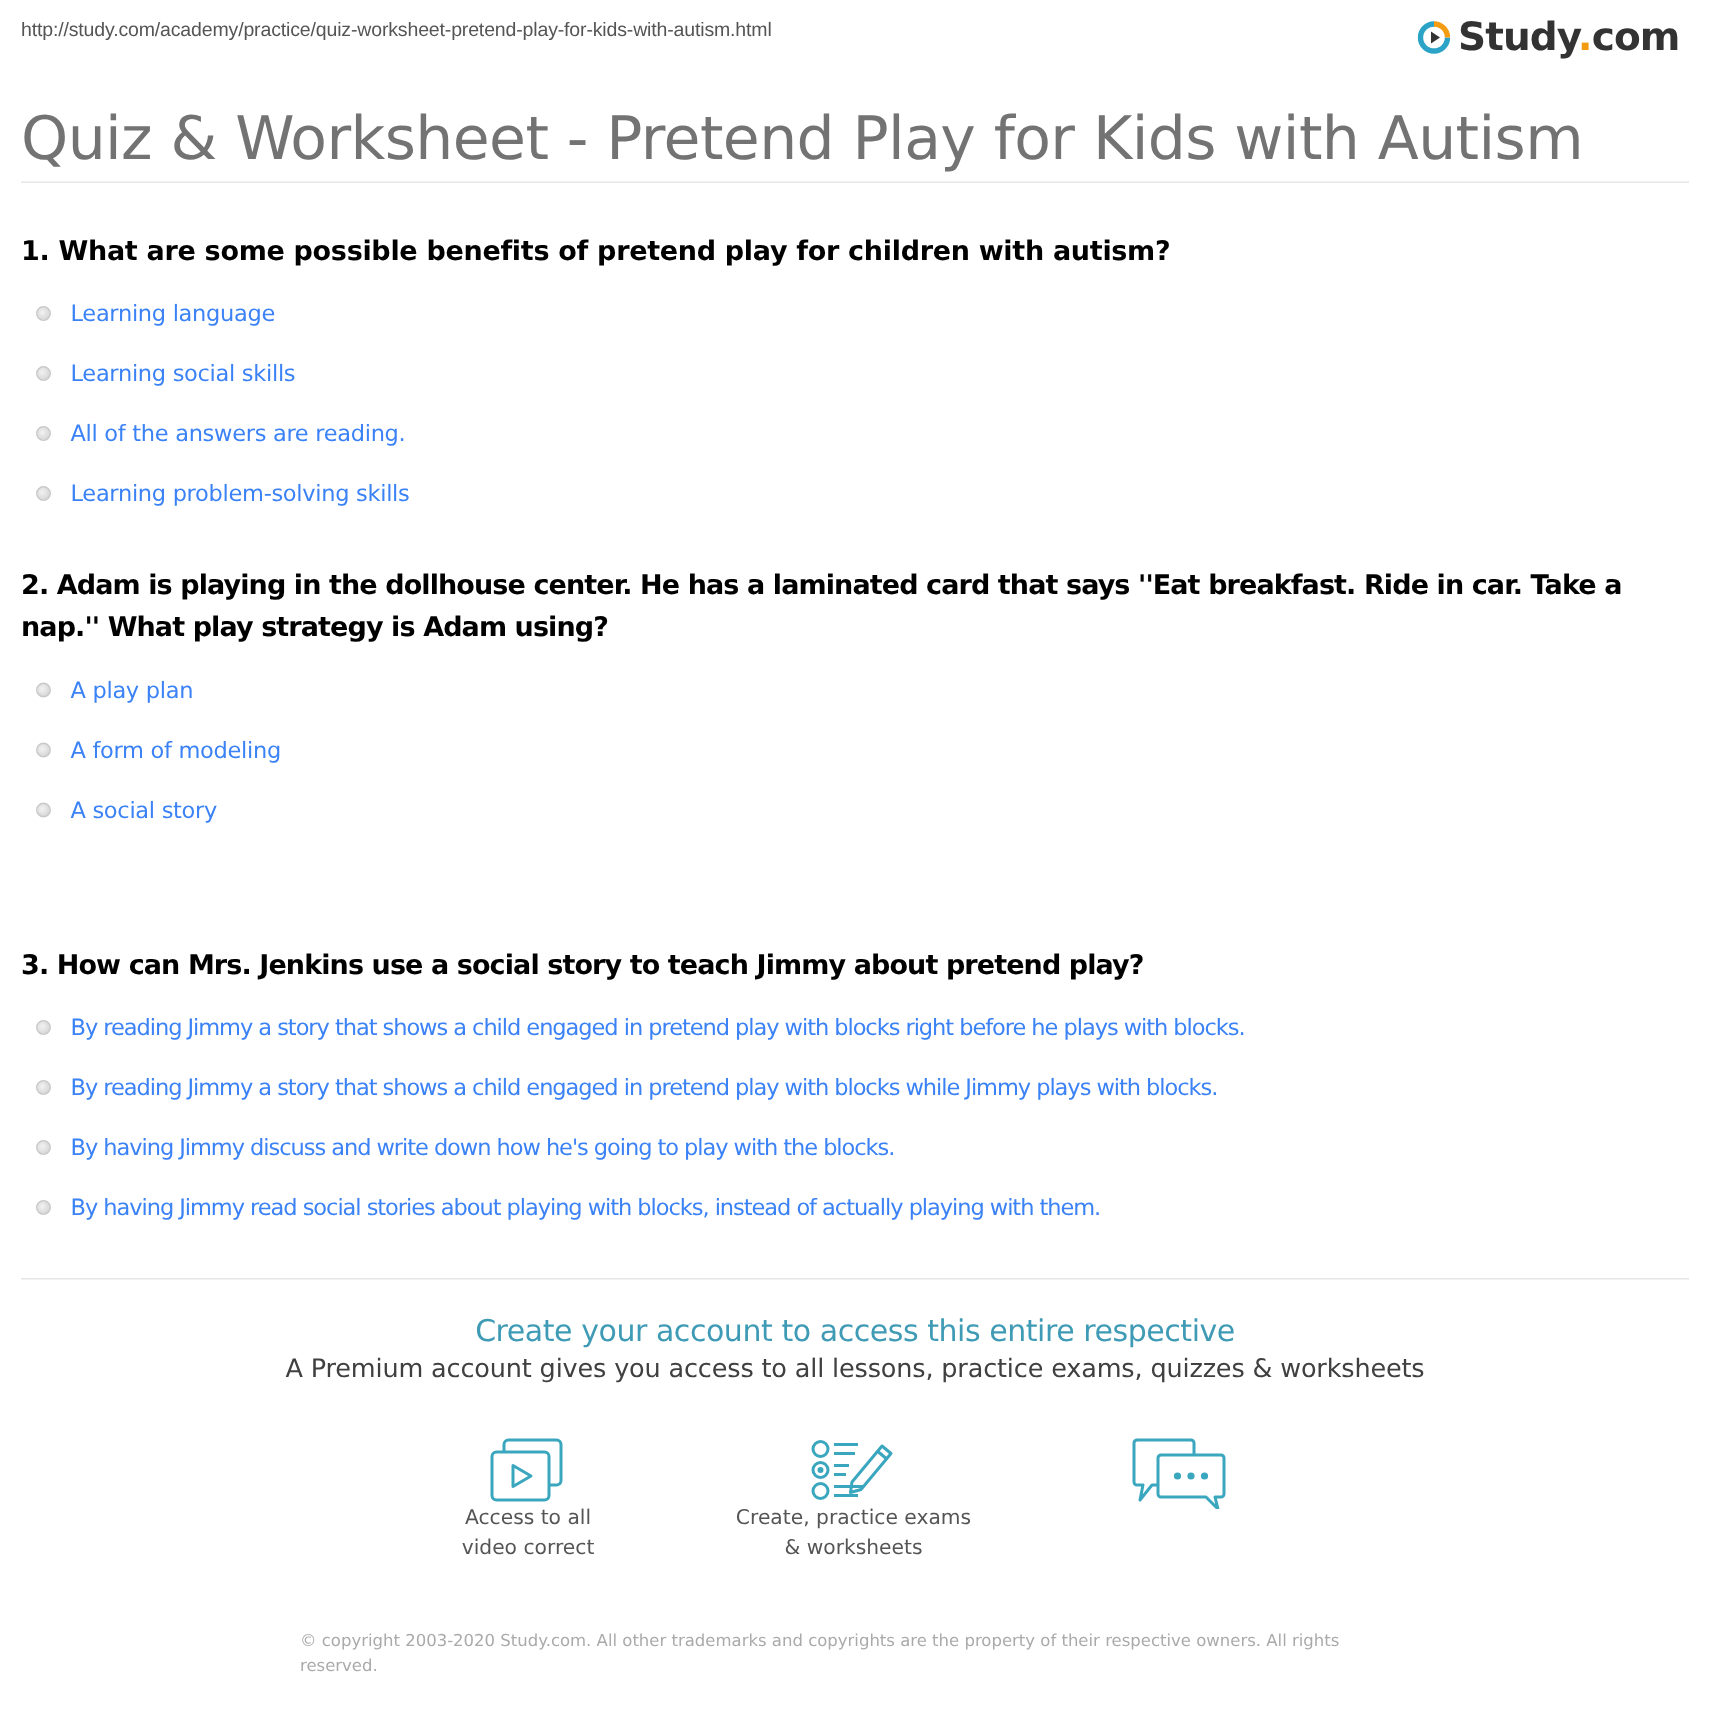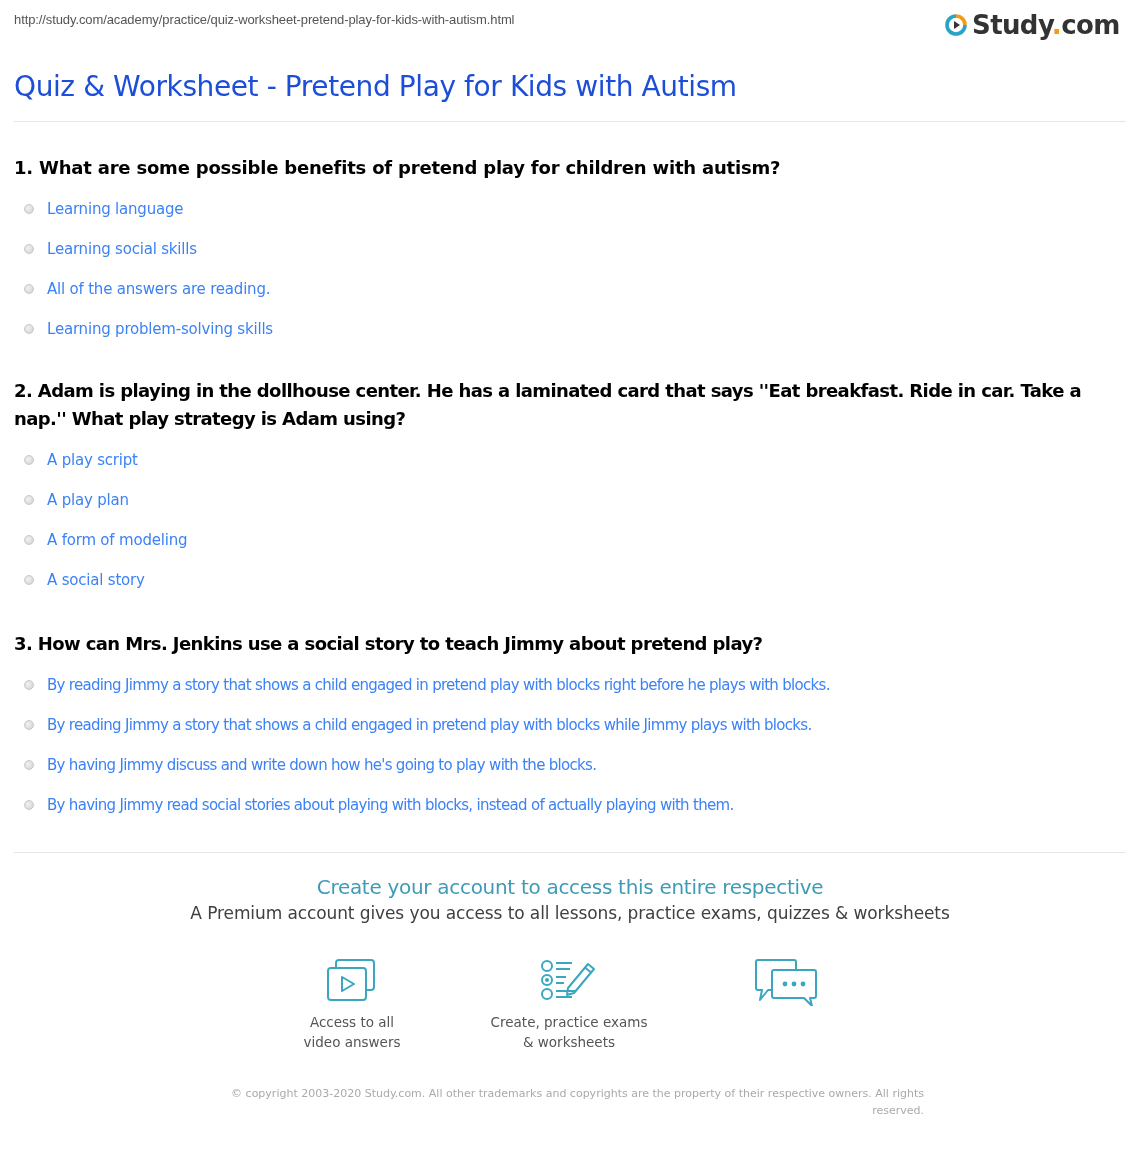--- a/index.html
+++ b/index.html
@@ -6,42 +6,42 @@
     html, body { width: 1140px; height: 1149px; background: #ffffff; overflow: hidden; }
     body { font-family: "DejaVu Sans", "Liberation Sans", sans-serif; color: #4a4a4a; position: relative; }
 
     .url { position: absolute; left: 14px; top: 12px; font-size: 13px; color: #555; font-family: "Liberation Sans", sans-serif; letter-spacing: -0.1px; }
 
     .logo { position: absolute; left: 945px; top: 8px; height: 34px; display: flex; align-items: center; }
     .logo svg { display: block; }
     .logo-text { font-size: 26px; font-weight: bold; color: #333333; letter-spacing: -0.6px; margin-left: 5px; font-family: "DejaVu Sans", sans-serif; line-height: 34px; }
     .logo-dot { color: #f39c12; }
 
-    .title { position: absolute; left: 14px; top: 70px; font-size: 28px; color: #1d4ed8; font-weight: normal; letter-spacing: -0.4px; font-family: "DejaVu Sans", sans-serif; white-space: nowrap; }
+    .title { position: absolute; left: 14px; top: 70px; font-size: 40px; color: #737373; font-weight: normal; letter-spacing: -0.4px; font-family: "DejaVu Sans", sans-serif; white-space: nowrap; }
     .rule { position: absolute; left: 14px; right: 14px; height: 1px; background: #e6e6e6; }
 
     .question { position: absolute; left: 14px; width: 1110px; }
     .q-text { font-size: 18px; font-weight: bold; color: #000000; line-height: 28px; letter-spacing: -0.2px; }
     .q-text.condensed { letter-spacing: -0.6px; }
     .answers { list-style: none; }
     .answer { display: flex; align-items: center; height: 40px; cursor: pointer; }
     .radio { width: 10px; height: 10px; border-radius: 50%; background: radial-gradient(circle at 40% 40%, #f2f2f2 0%, #d9d9d9 70%, #c6c6c6 100%); border: 1px solid #c9c9c9; margin-left: 10px; margin-right: 13px; flex-shrink: 0; }
     .a-text { font-size: 15px; color: #3b82f6; font-family: "DejaVu Sans", sans-serif; letter-spacing: -0.2px; }
     .condensed-text { letter-spacing: -0.7px; }
 
     .cta { position: absolute; left: 0; width: 1140px; text-align: center; }
     .cta-title { font-size: 20px; color: #3f9bb5; font-weight: normal; font-family: "DejaVu Sans", sans-serif; letter-spacing: -0.3px; }
     .cta-sub { font-size: 17px; color: #404040; margin-top: 4px; letter-spacing: -0.1px; }
 
     .features { position: absolute; top: 958px; left: 0; width: 1140px; }
     .feature { position: absolute; width: 220px; text-align: center; }
     .feature svg { display: block; margin: 0 auto; }
-    .feature-label { font-size: 13.5px; color: #555; line-height: 20px; margin-top: 10px; }
+    .feature-label { font-size: 13.5px; color: #555; line-height: 20px; margin-top: 0; }
 
-    .footer { position: absolute; left: 184px; width: 740px; top: 1085px; text-align: right; font-size: 11px; color: #aaa; line-height: 17px; }
+    .footer { position: absolute; left: 200px; width: 740px; top: 1085px; text-align: left; font-size: 11px; color: #aaa; line-height: 17px; }
   </style>
 </head>
 <body>
 
 <div class="url">http://study.com/academy/practice/quiz-worksheet-pretend-play-for-kids-with-autism.html</div>
 
 <div class="logo">
   <svg width="22" height="22" viewBox="0 0 22 22">
     <path d="M11 2 A9 9 0 1 0 20 11" fill="none" stroke="#2aa3c7" stroke-width="3.6"></path>
     <path d="M20 11 A9 9 0 0 0 11 2" fill="none" stroke="#f39c12" stroke-width="3.6"></path>
@@ -71,24 +71,20 @@
     <li class="answer">
         <span class="radio"></span>
         <span class="a-text">Learning problem-solving skills</span>
       </li>
   </ul>
 </div>
 
 <div class="question" style="top:377px;">
   <div class="q-text condensed">2. Adam is playing in the dollhouse center. He has a laminated card that says ''Eat breakfast. Ride in car. Take a nap.'' What play strategy is Adam using?</div>
   <ul class="answers" style="margin-top:7px;">
-    <li class="answer">
-        <span class="radio"></span>
-        <span class="a-text">A play script</span>
-      </li>
     <li class="answer">
         <span class="radio"></span>
         <span class="a-text">A play plan</span>
       </li>
     <li class="answer">
         <span class="radio"></span>
         <span class="a-text">A form of modeling</span>
       </li>
     <li class="answer">
         <span class="radio"></span>
@@ -128,21 +124,21 @@
 
 <div class="features">
   <div class="feature" style="left:242px;">
     <svg width="52" height="44" viewBox="0 0 52 44">
       <rect x="10" y="2" width="38" height="30" rx="3" fill="none" stroke="#3aa7bf" stroke-width="2"></rect>
       <rect x="2" y="10" width="38" height="32" rx="3" fill="#fff" stroke="#3aa7bf" stroke-width="2"></rect>
       <path d="M16 19 L28 26 L16 33 Z" fill="none" stroke="#3aa7bf" stroke-width="2" stroke-linejoin="round"></path>
     </svg>
     <div class="feature-label">
       <div>Access to all</div>
-      <div>video answers</div>
+      <div>video correct</div>
     </div>
   </div>
 
   <div class="feature" style="left:459px;">
     <svg width="58" height="44" viewBox="0 0 58 44">
       <circle cx="7" cy="8" r="5" fill="none" stroke="#3aa7bf" stroke-width="2"></circle>
       <circle cx="7" cy="22" r="5" fill="none" stroke="#3aa7bf" stroke-width="2"></circle>
       <circle cx="7" cy="22" r="2" fill="#3aa7bf"></circle>
       <circle cx="7" cy="36" r="5" fill="none" stroke="#3aa7bf" stroke-width="2"></circle>
       <line x1="16" y1="5" x2="32" y2="5" stroke="#3aa7bf" stroke-width="2"></line>

